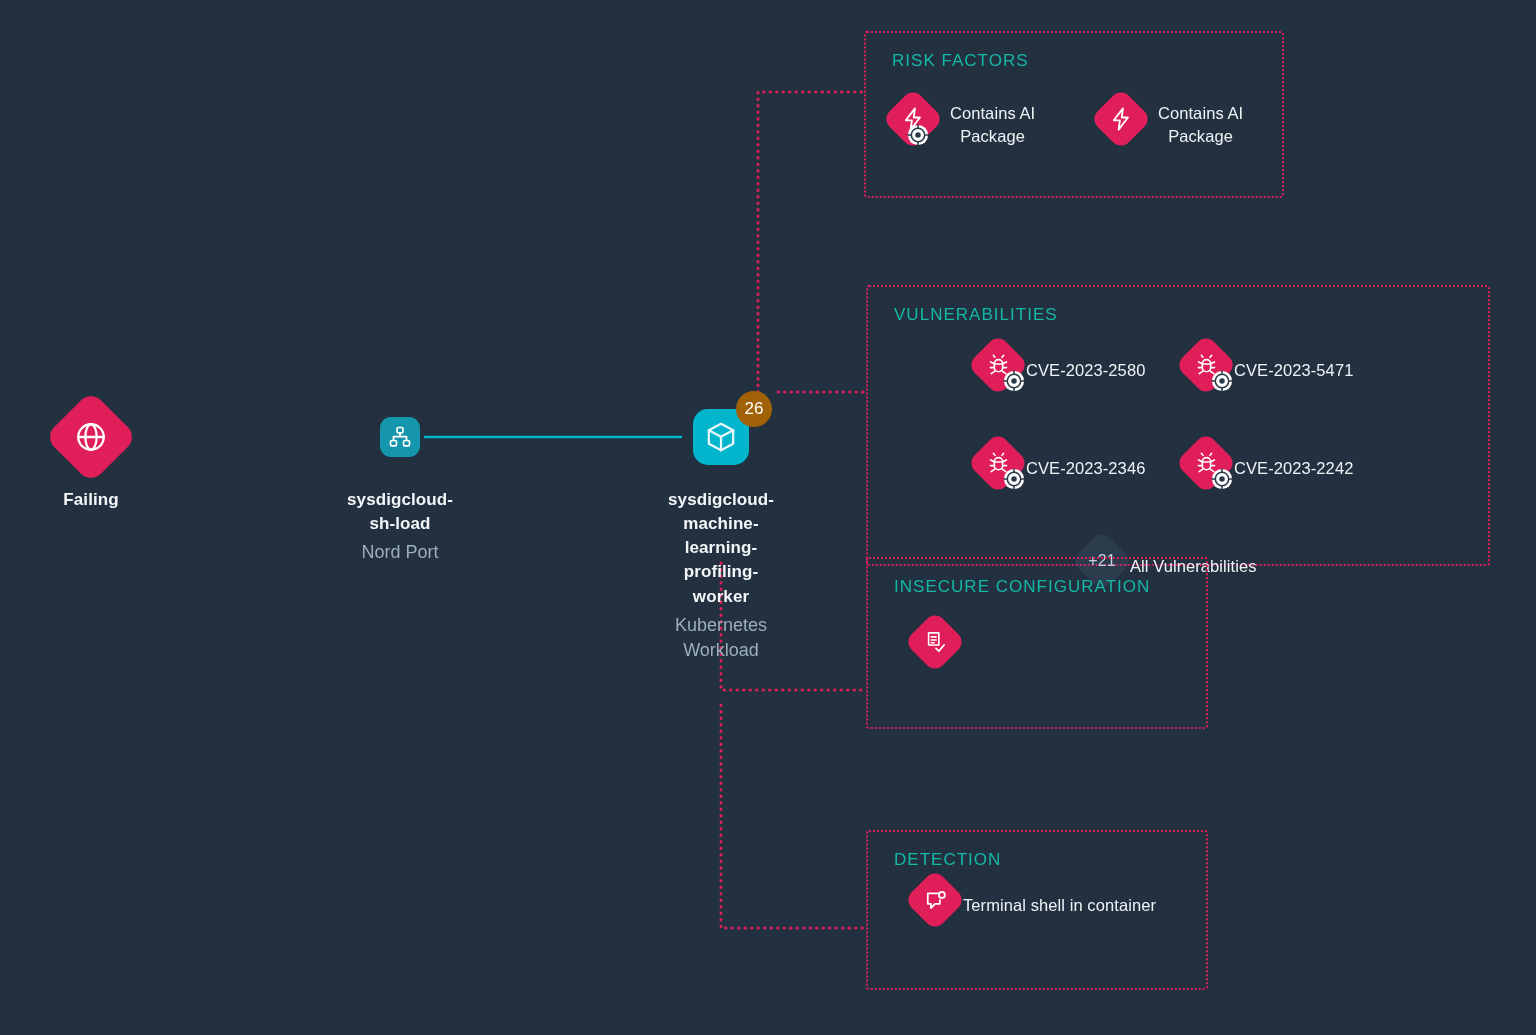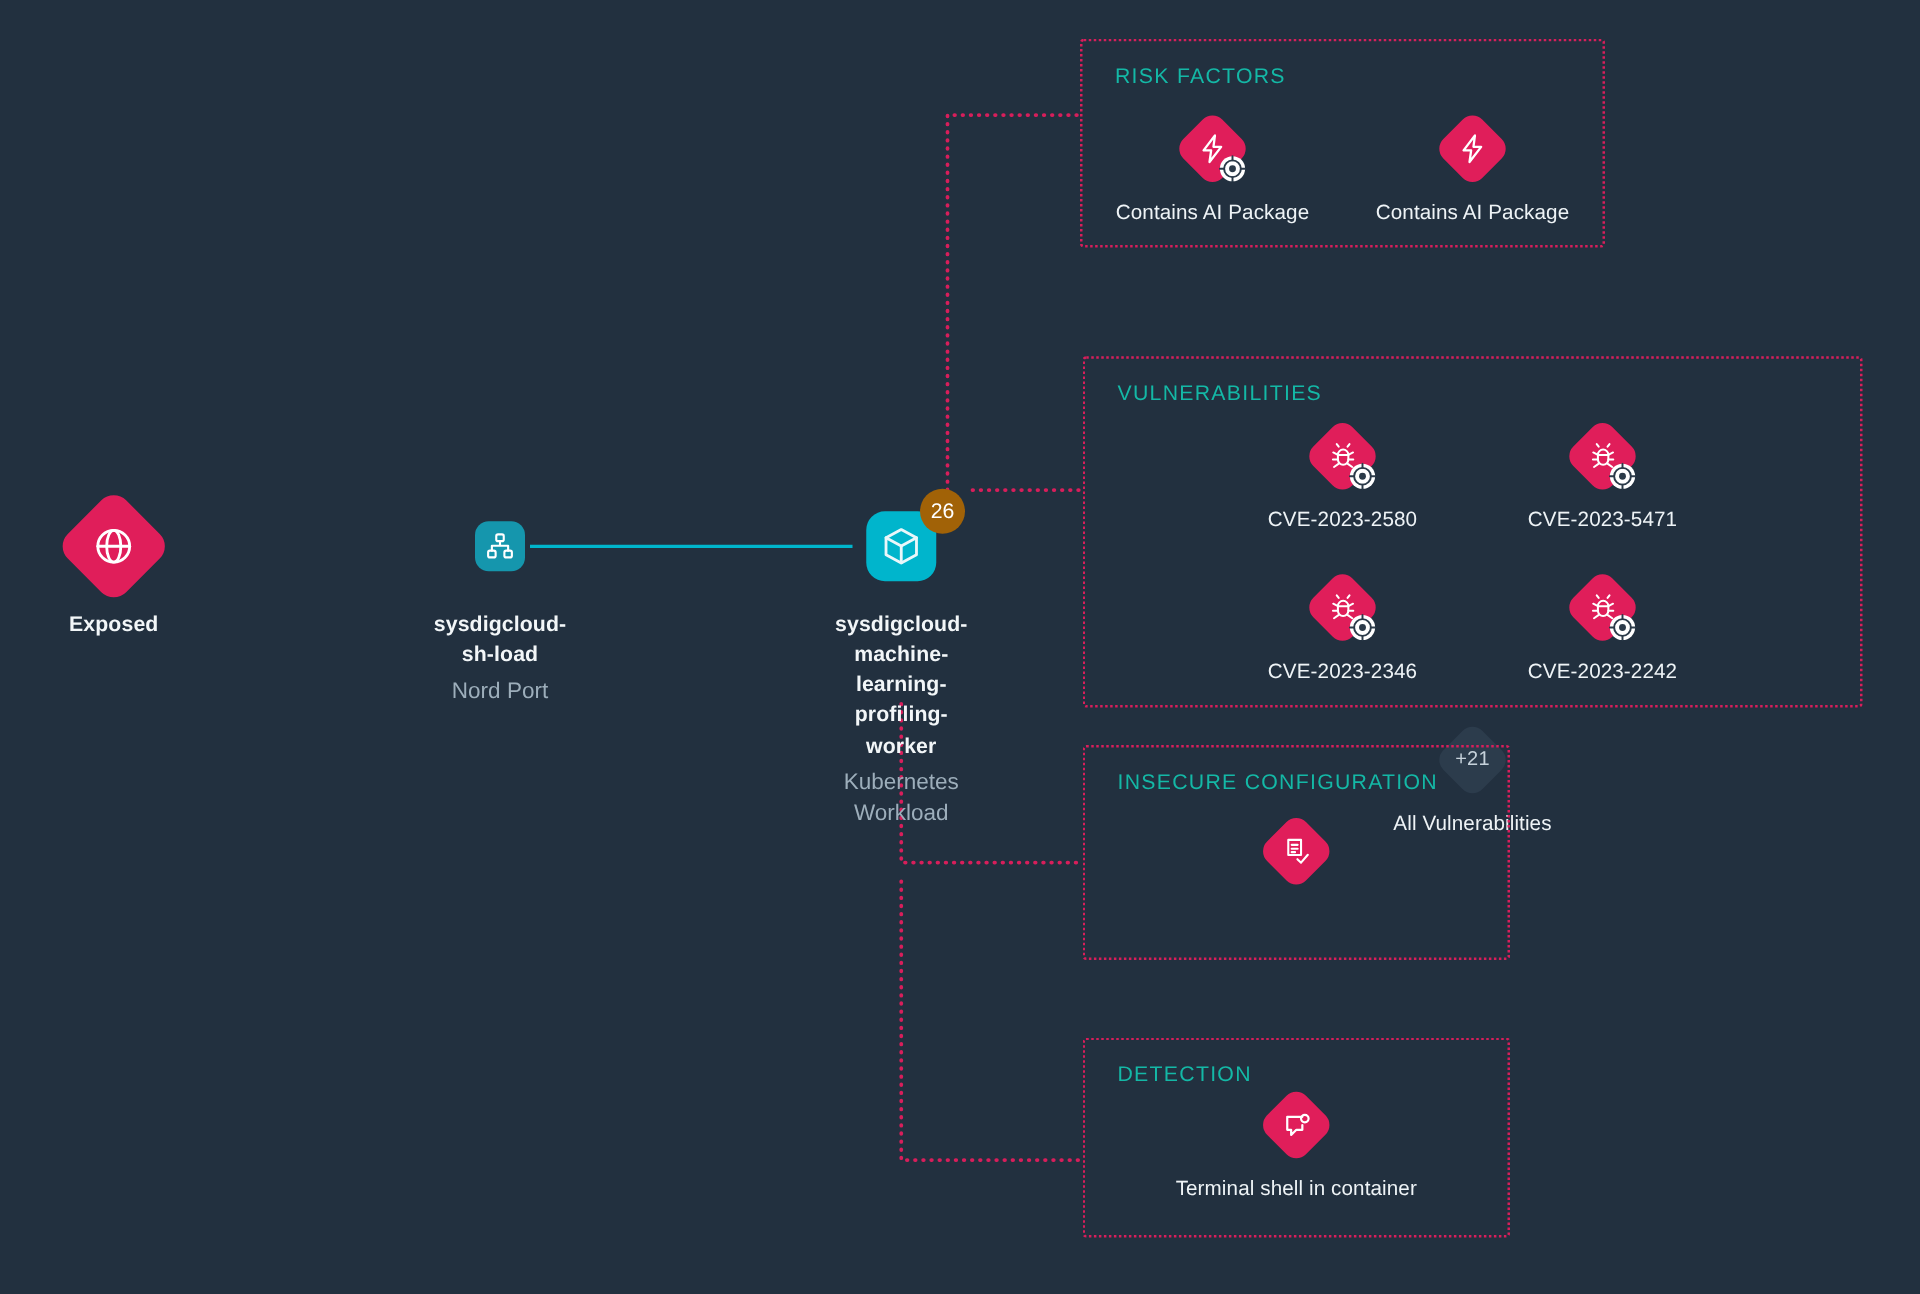--- a/index.html
+++ b/index.html
@@ -47,24 +47,23 @@
     position: absolute;
     left: 0; right: 0;
     display: flex;
     flex-wrap: wrap;
     justify-content: center;
   }
 
   
   .finding {
     display: flex;
-    flex-direction: column;
+    flex-direction: row;
     align-items: center;
     box-sizing: border-box;
-    justify-content: space-between;
   }
   .finding-icon-wrap {
     position: relative;
     width: 56px;
     height: 56px;
     margin-bottom: 12px;
   }
   .diamond {
     position: absolute;
     left: 6px;
@@ -221,21 +220,21 @@
     <div class="gnode-shape">
       <div class="node-diamond"></div>
       <div class="node-glyph">
         <svg width="34" height="34" viewBox="0 0 24 24" fill="none" stroke="#ffffff" stroke-width="1.6" stroke-linecap="round">
           <circle cx="12" cy="12" r="9"></circle>
           <ellipse cx="12" cy="12" rx="4" ry="9"></ellipse>
           <line x1="3" y1="12" x2="21" y2="12"></line>
         </svg>
       </div>
     </div>
-    <div class="gnode-title">Exposed</div>
+    <div class="gnode-title">Failing</div>
   </div>
 
   <div class="gnode" style="left:361px; top:398px; width:78px;">
     <div class="gnode-shape">
       <div class="node-square small"></div>
       <div class="node-glyph">
         <svg width="24" height="24" viewBox="0 0 24 24" fill="none" stroke="#ffffff" stroke-width="1.7" stroke-linejoin="round">
           <rect x="9" y="2.5" width="6" height="5.4" rx="1.4"></rect>
           <rect x="2.5" y="15.5" width="6" height="5.4" rx="1.4"></rect>
           <rect x="15.5" y="15.5" width="6" height="5.4" rx="1.4"></rect>
@@ -397,21 +396,21 @@
         <div class="finding-icon-wrap">
           <div class="diamond soft"></div>
           <div class="plus-count">+21</div>
         </div>
         <div class="finding-label">All Vulnerabilities</div>
       </div>
 
     </div>
   </div>
 
-  <div class="group-box" style="left:866px; top:596px; width:342px; height:172px;">
+  <div class="group-box" style="left:866px; top:557px; width:342px; height:172px;">
     <div class="group-title">INSECURE CONFIGURATION</div>
     <div class="group-items" style="top:55px;">
       <div class="finding" style="width:260px;">
         <div class="finding-icon-wrap">
           <div class="diamond"></div>
           <div class="dia-glyph">
             <svg width="25" height="25" viewBox="0 0 24 24" fill="none" stroke="#ffffff" stroke-width="1.6" stroke-linecap="round" stroke-linejoin="round">
               <path d="M5.4 2.8 L15.2 2.8 L15.2 14.4 L5.4 14.4 Z"></path>
               <path d="M8 6.6 L12.6 6.6 M8 9.6 L12.6 9.6 M8 12.2 L10.6 12.2"></path>
               <path d="M12.4 17.6 L15.2 20.3 L20.4 14.2"></path>

